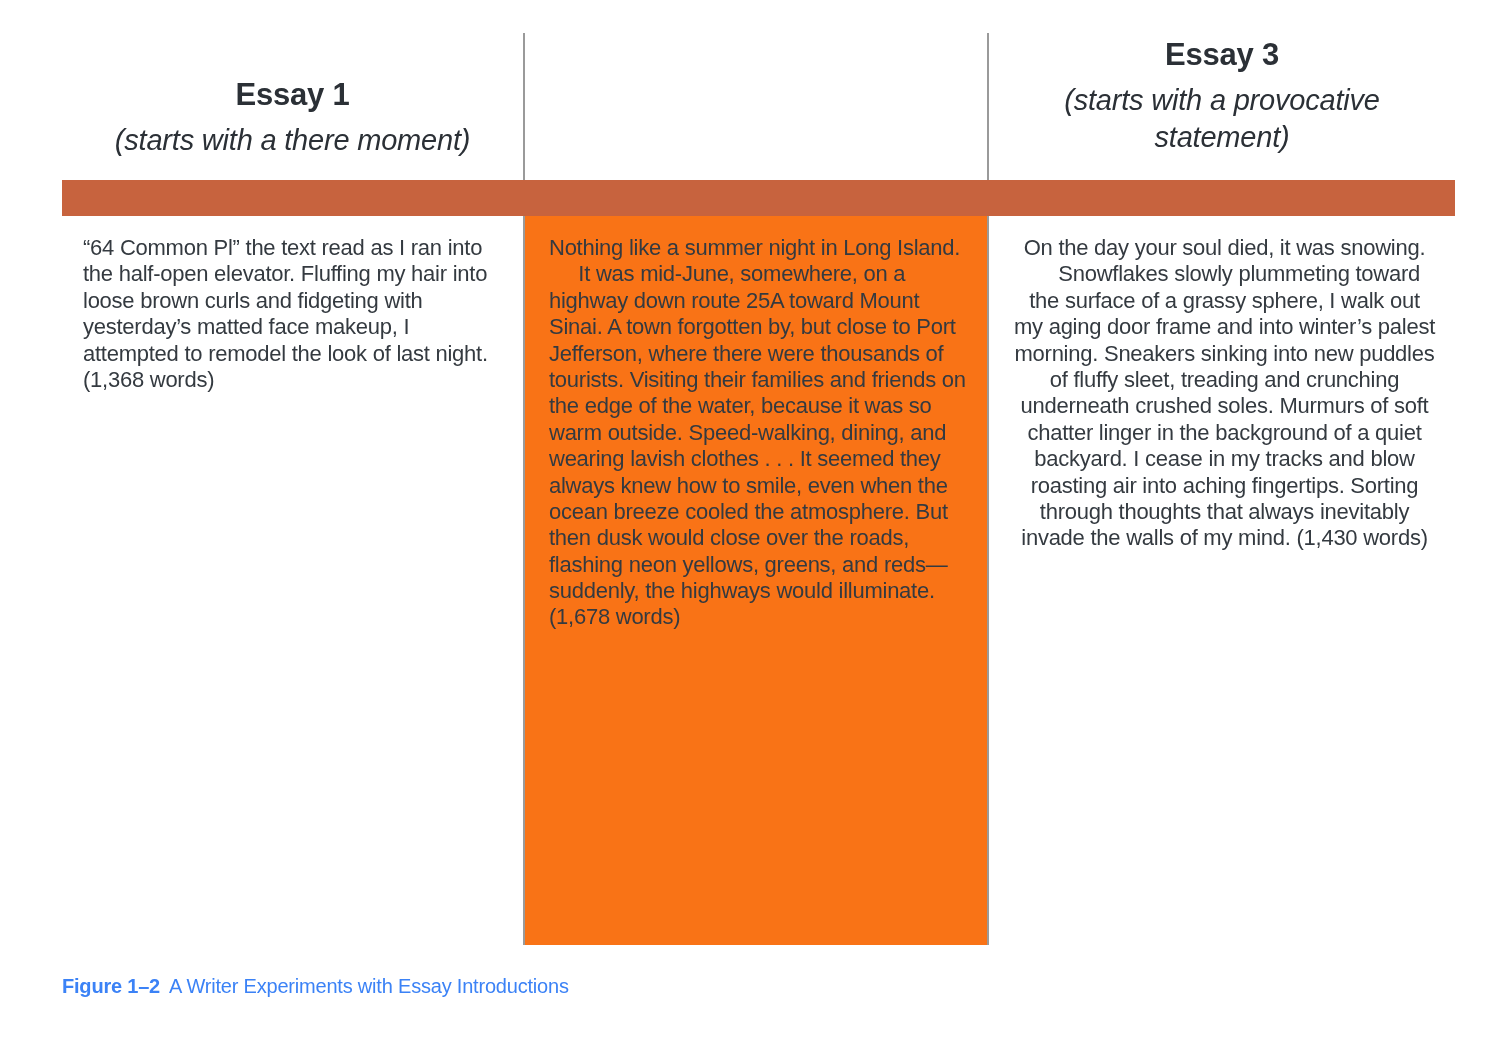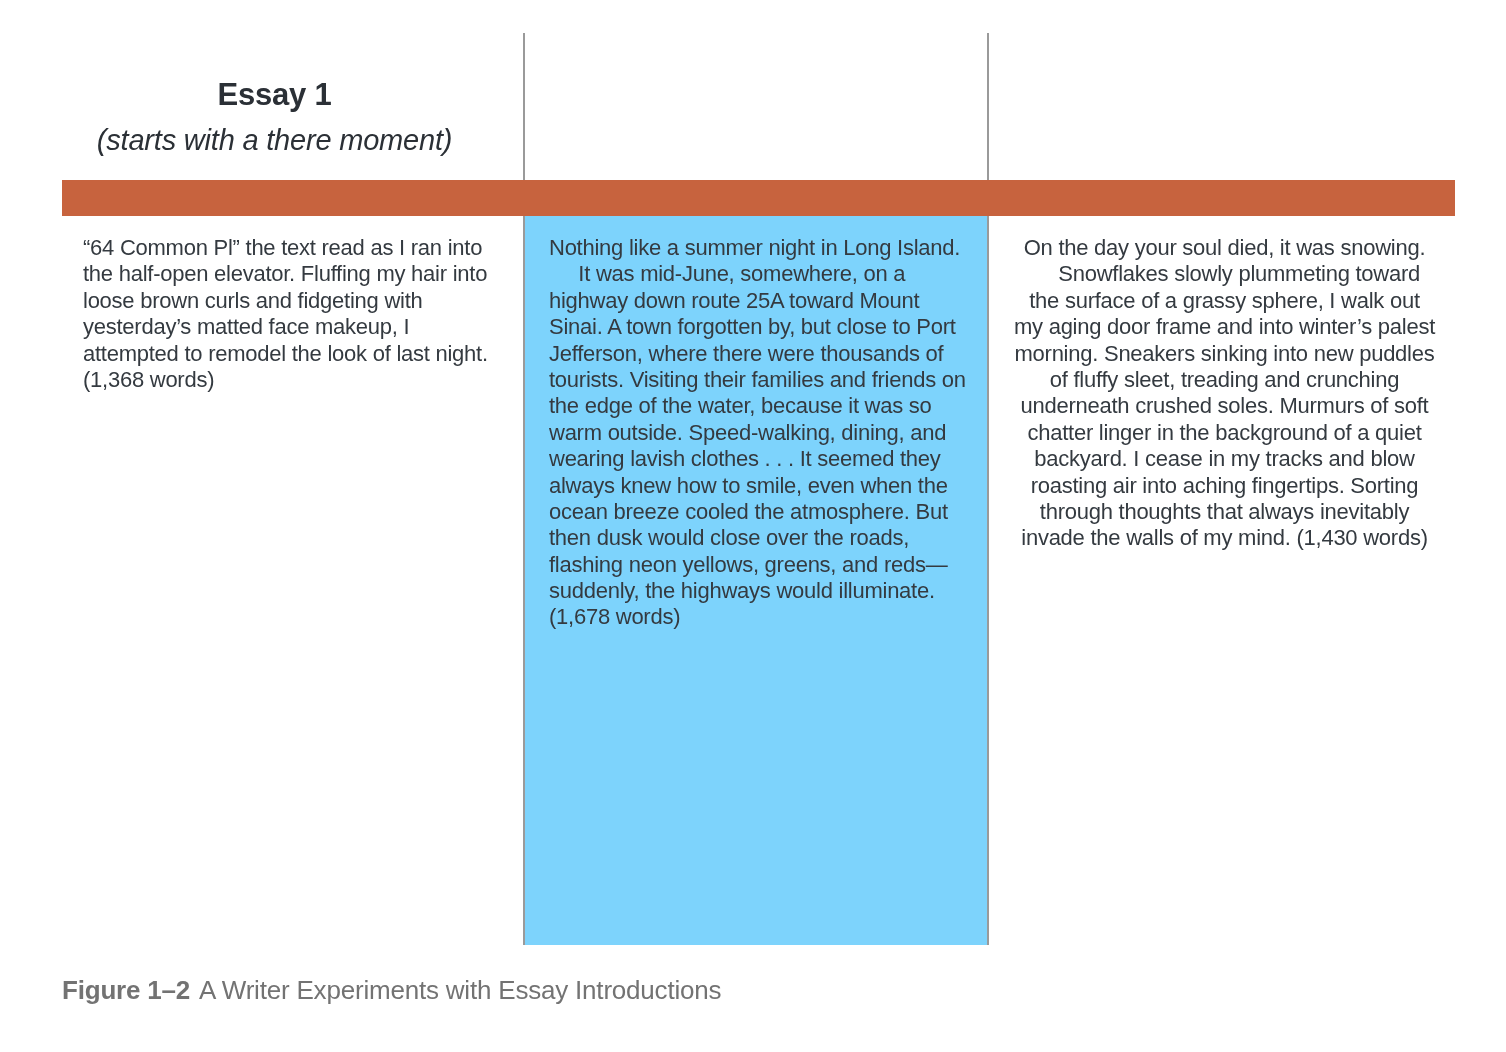--- a/index.html
+++ b/index.html
@@ -52,21 +52,21 @@
     top: 0;
     width: 1506px;
     height: 180px;
   }
   .col-head {
     position: absolute;
     text-align: center;
     box-sizing: border-box;
     padding: 0 14px;
   }
-  .col-head.h1 { left: 44px;   width: 461px; top: 76px; }
+  .col-head.h1 { left: 62px;   width: 461px; top: 76px; }
   .col-head.h2 { left: 525px;  width: 462px; top: 76px; }
   .col-head.h3 { left: 989px;  width: 466px; top: 36px; }
 
   .col-title {
     font-size: 31px;
     font-weight: bold;
     line-height: 1.22;
     letter-spacing: -0.2px;
     color: #2b3036;
     margin: 0;
@@ -96,21 +96,21 @@
   }
   .col-body.b1 {
     left: 62px;
     width: 461px;
     padding: 19px 22px 0 21px;
   }
   .col-body.b2 {
     left: 525px;
     width: 462px;
     padding: 19px 16px 0 24px;
-    background: #7dd3fc;
+    background: #f97316;
   }
   .col-body.b3 {
     left: 989px;
     width: 466px;
     padding: 19px 18px 0 23px;
     text-align: center;
   }
 
   .essay-text {
     font-size: 22px;
@@ -119,22 +119,22 @@
     letter-spacing: -0.25px;
     margin: 0;
     white-space: pre-wrap;
   }
 
   
   .caption {
     position: absolute;
     left: 62px;
     top: 975px;
-    font-size: 26px;
-    color: #737373;
+    font-size: 20px;
+    color: #3b82f6;
     letter-spacing: -0.2px;
     white-space: nowrap;
   }
   .caption .cap-label {
     font-weight: bold;
   }
   .caption .cap-text {
     font-weight: normal;
     margin-left: 9px;
   }
@@ -144,20 +144,24 @@
 
 <div class="figure">
 
   <div class="divider d1"></div>
   <div class="divider d2"></div>
 
   <div class="headers">
     <div class="col-head h1">
       <div class="col-title">Essay 1</div>
       <div class="col-sub">(starts with a there moment)</div>
+    </div>
+    <div class="col-head h3">
+      <div class="col-title">Essay 3</div>
+      <div class="col-sub">(starts with a provocative statement)</div>
     </div>
   </div>
 
   <div class="orange-band"></div>
 
   <div class="body-row">
     <div class="col-body b1">
       <p class="essay-text">“64 Common Pl” the text read as I ran into the half-open elevator. Fluffing my hair into loose brown curls and fidgeting with yesterday’s matted face makeup, I attempted to remodel the look of last night. (1,368 words)</p>
     </div>
     <div class="col-body b2">

